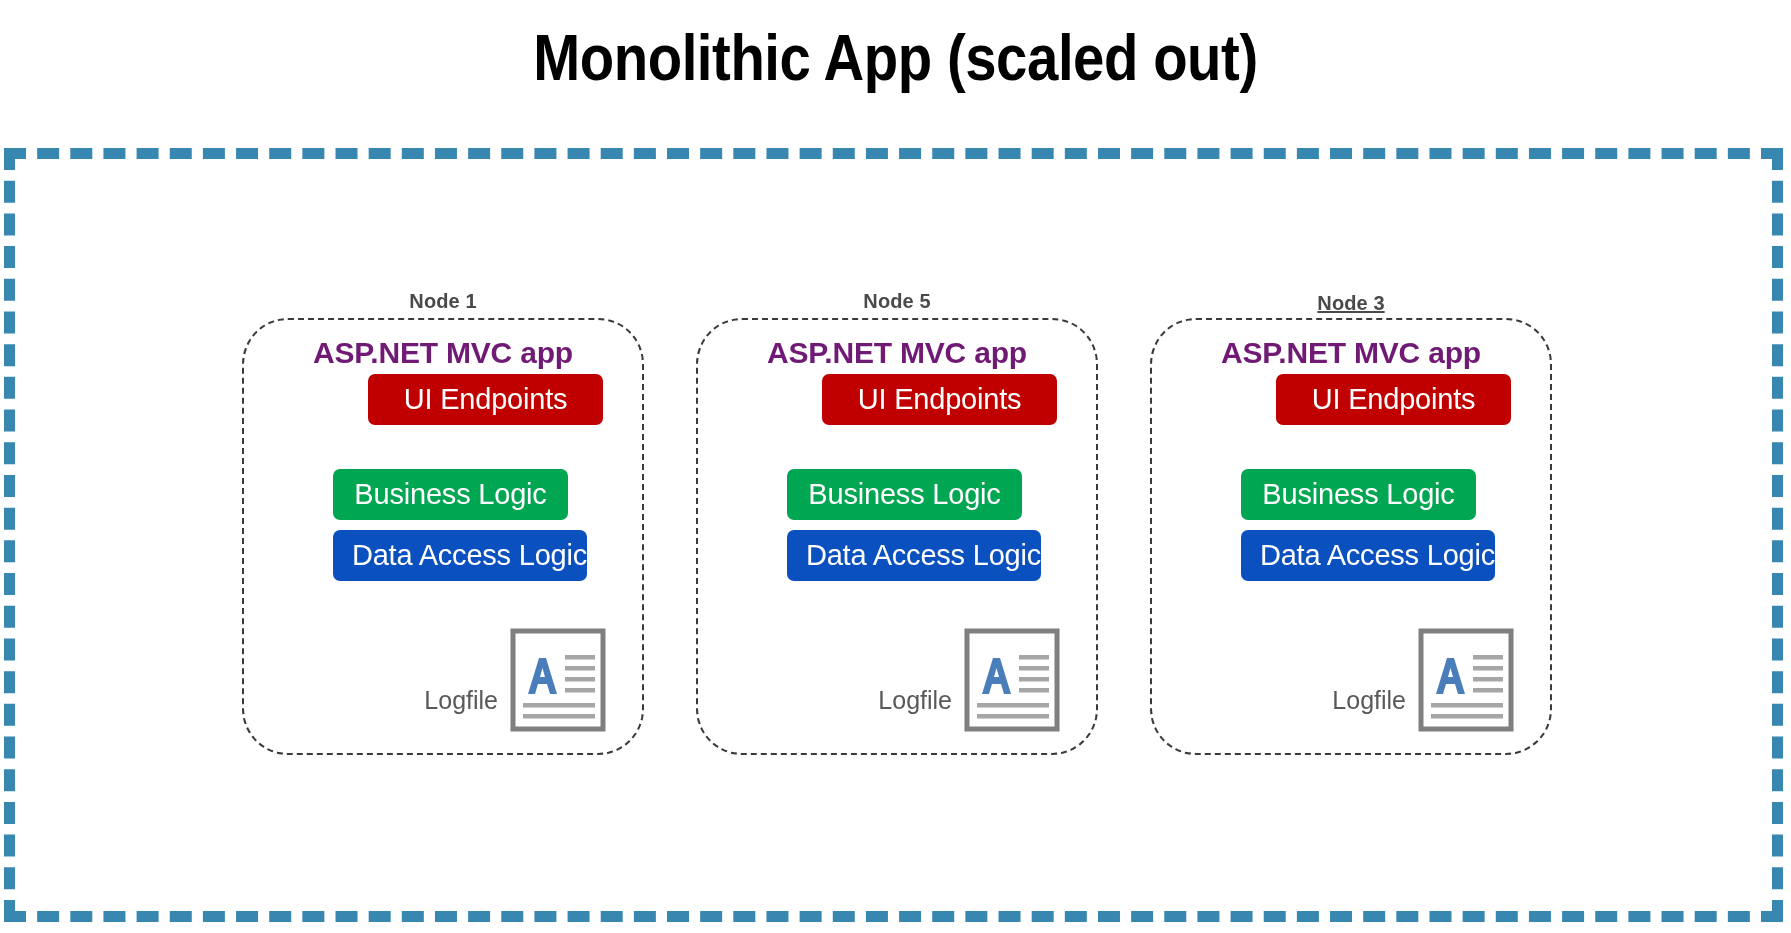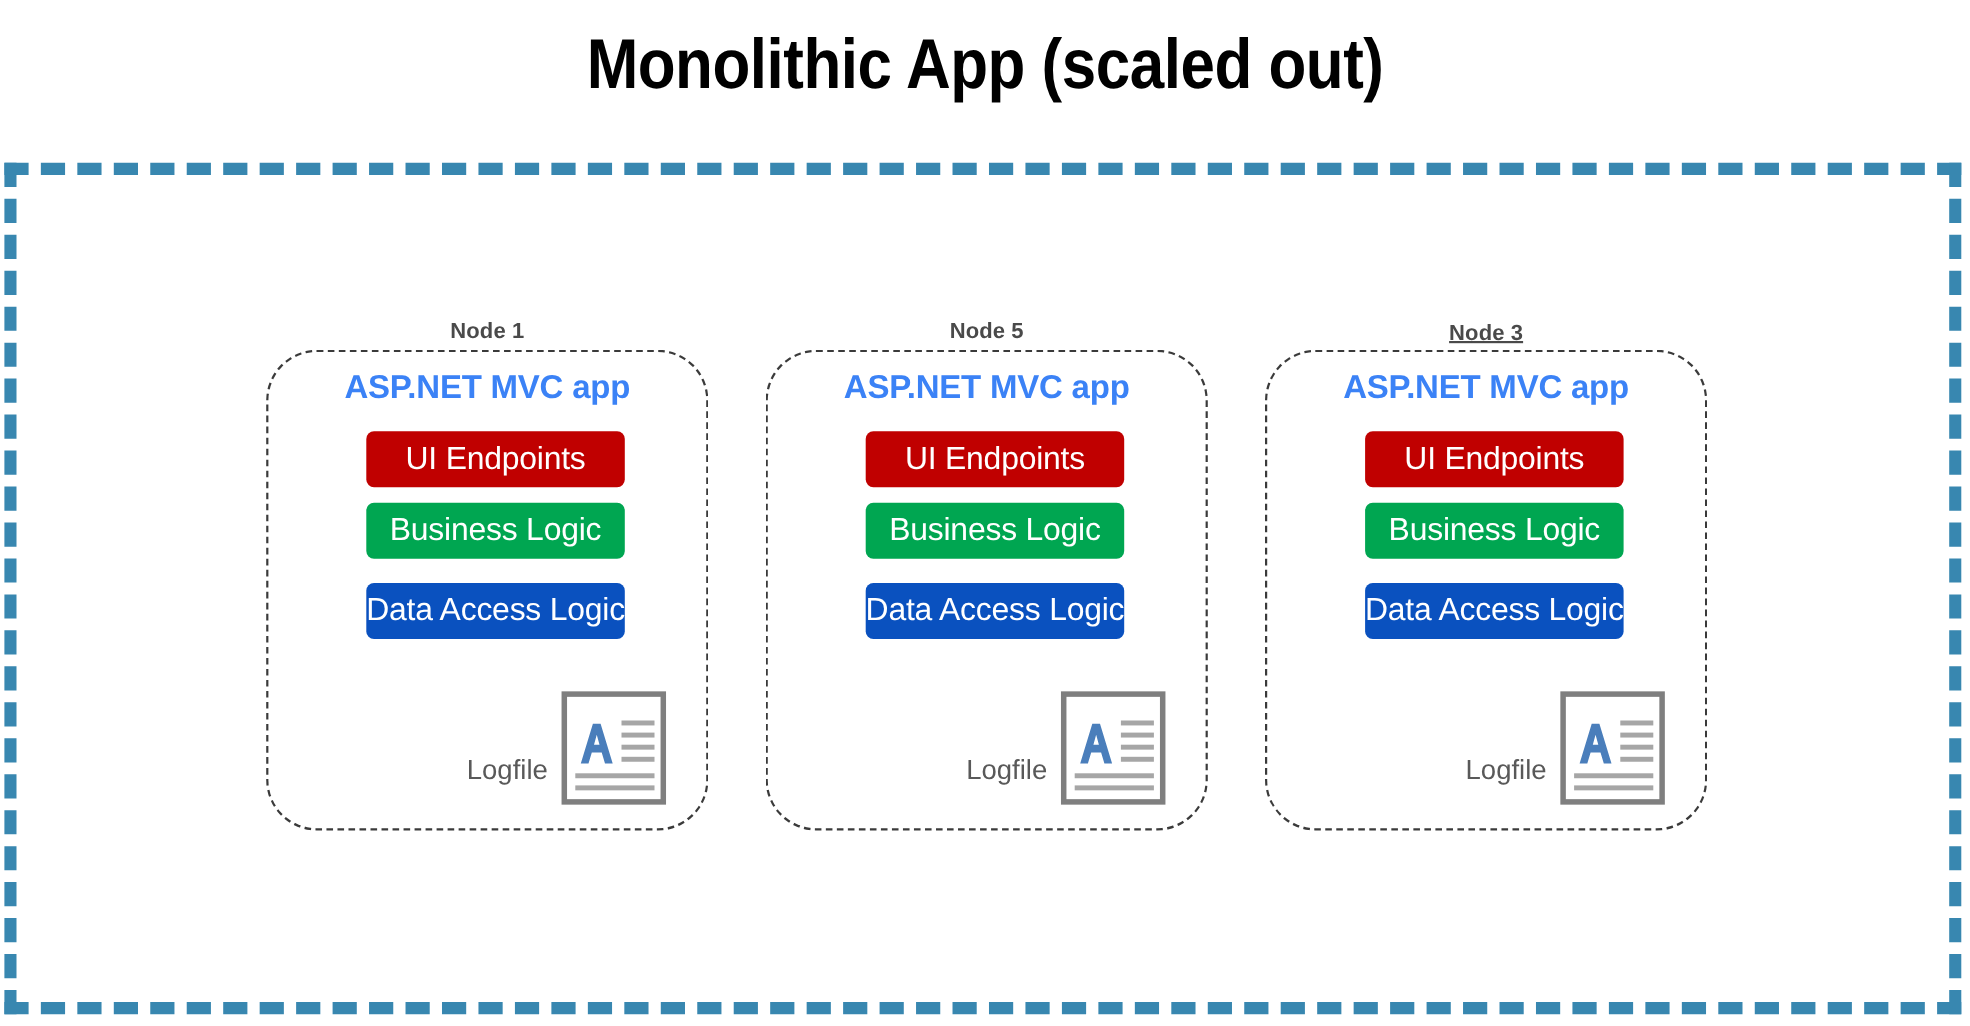--- a/index.html
+++ b/index.html
@@ -89,43 +89,43 @@
   }
 
   .node-title {
     position: absolute;
     top: 336px;
     left: 0;
     width: 402px;
     text-align: center;
     font-size: 30px;
     font-weight: bold;
-    color: #3b82f6;
+    color: #701a75;
     letter-spacing: -0.2px;
   }
 
   
   .layer {
     position: absolute;
     left: 91px;
     width: 235px;
     height: 51px;
     border-radius: 7px;
     display: flex;
     align-items: center;
     justify-content: center;
     color: #ffffff;
     font-size: 29px;
     font-weight: normal;
     letter-spacing: -0.2px;
     white-space: nowrap;
   }
-  .layer-ui       { top: 392px; }
-  .layer-business { top: 457px; }
-  .layer-data     { top: 530px; }
+  .layer-ui       { top: 374px; margin-left: 35px; }
+  .layer-business { top: 469px; }
+  .layer-data     { top: 530px; padding-left: 19px; }
 
   
   .logfile-label {
     position: absolute;
     top: 686px;
     left: 100px;
     width: 156px;
     text-align: right;
     font-size: 25px;
     color: #595959;

